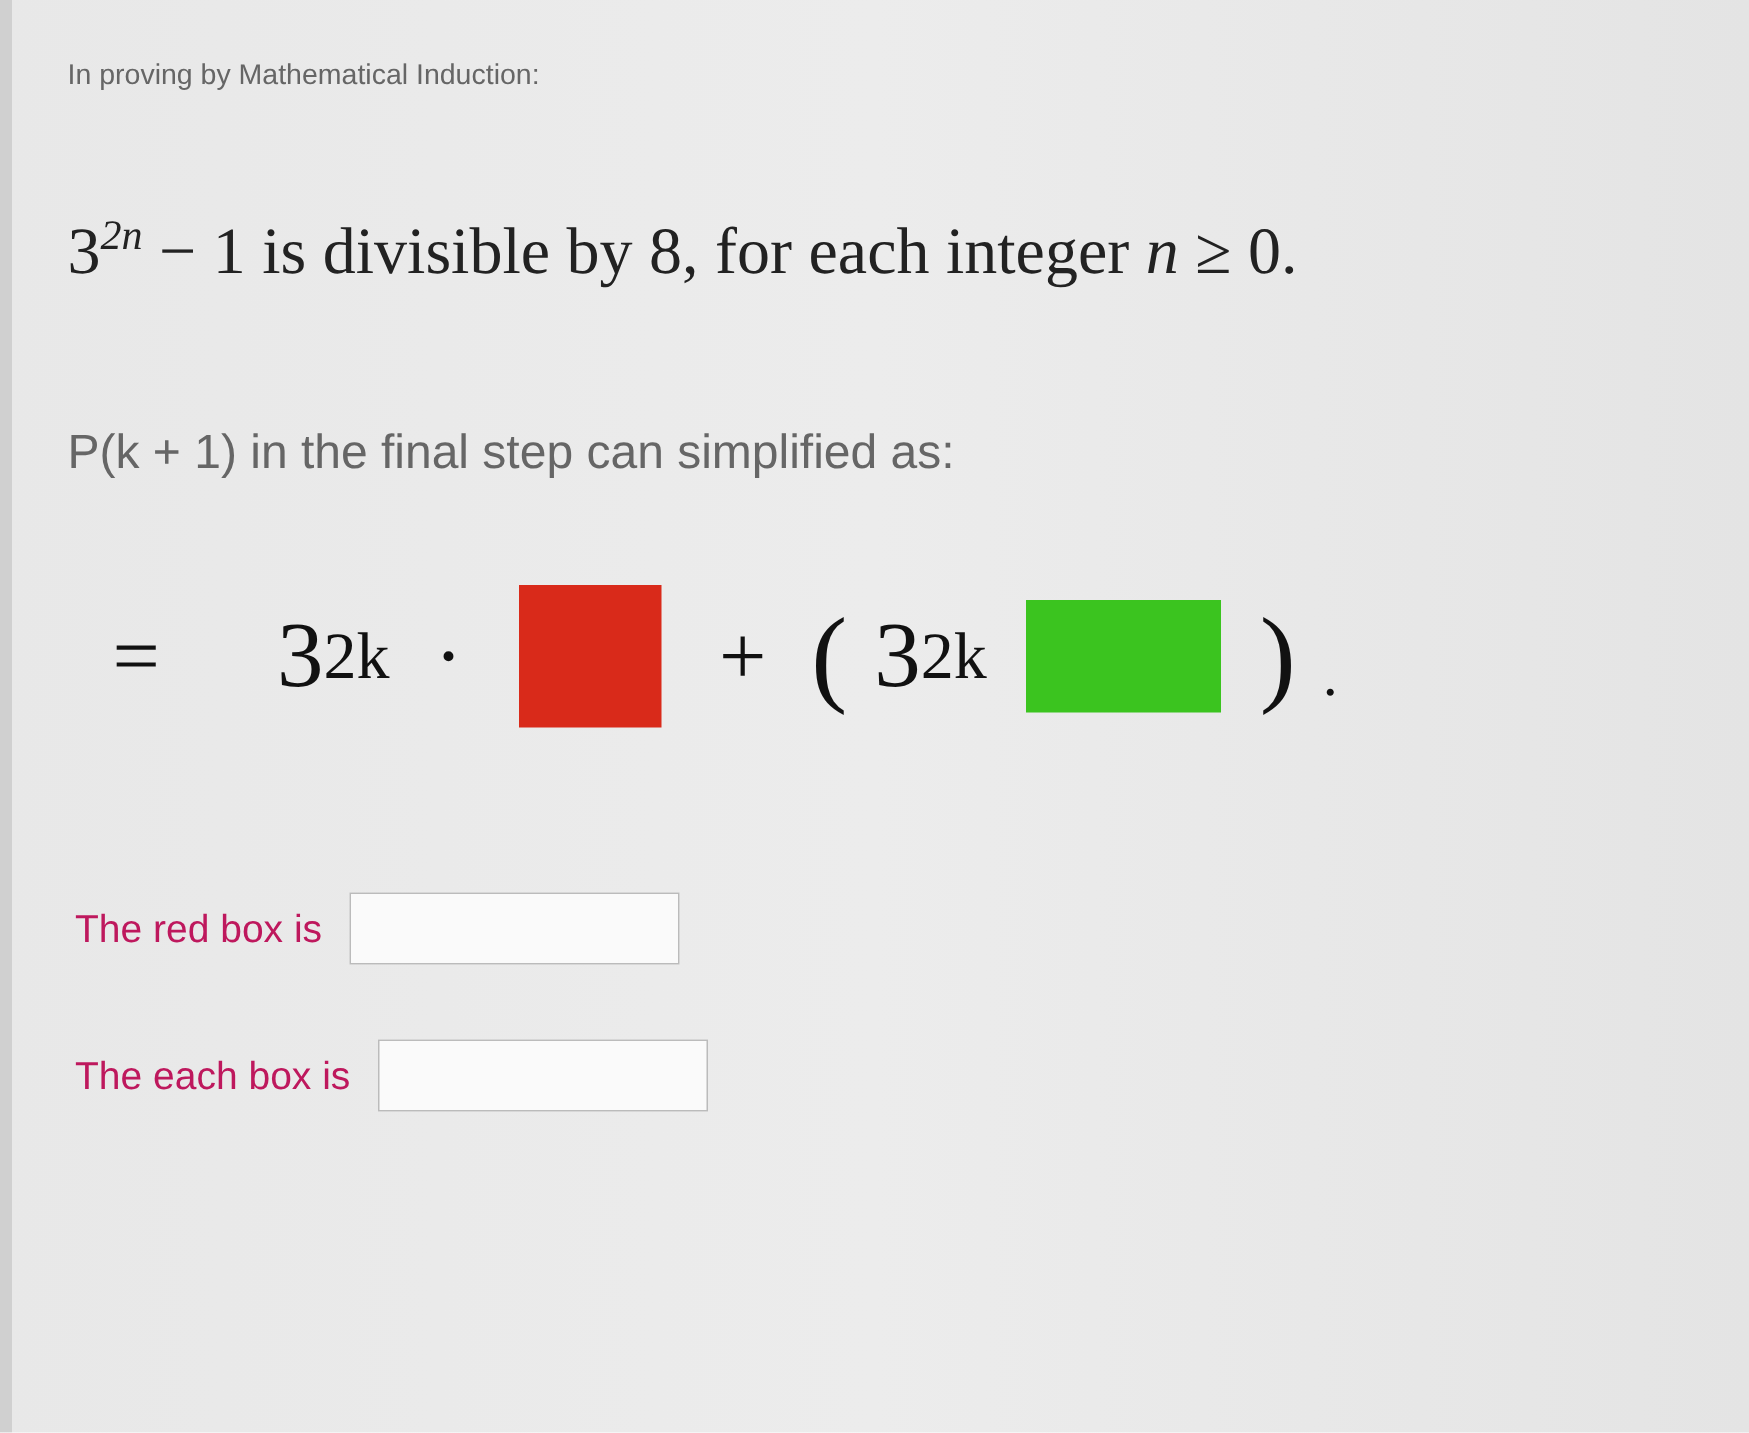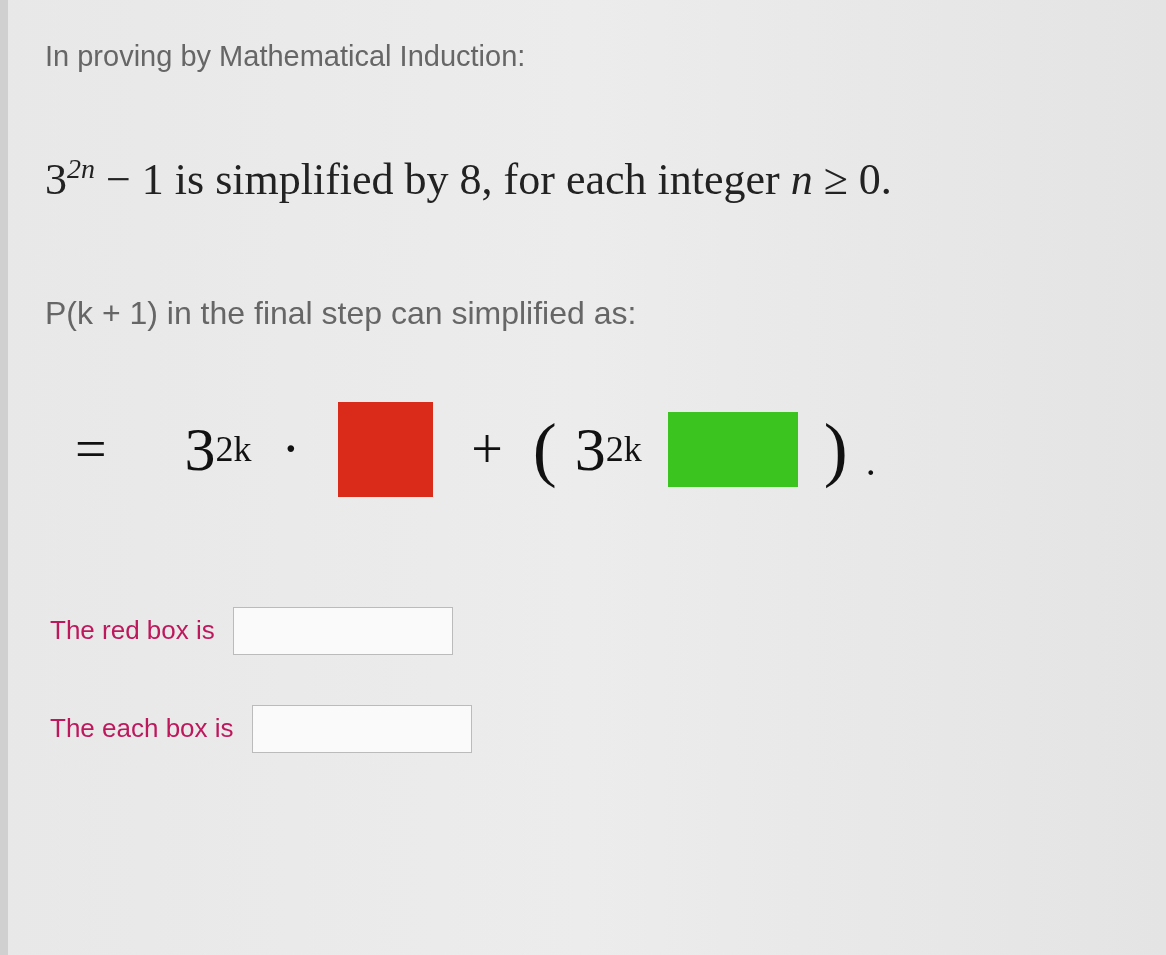--- a/index.html
+++ b/index.html
@@ -20,21 +20,21 @@
     body::before {
       content: '';
       position: absolute;
       left: 0;
       top: 0;
       bottom: 0;
       width: 8px;
       background: #d0d0d0;
     }
     .prompt-text {
-      font-size: 29px;
+      font-size: 19px;
       color: #666;
       margin-bottom: 80px;
       font-weight: 400;
     }
     .statement {
       font-family: 'Times New Roman', serif;
       font-size: 44px;
       color: #222;
       margin-bottom: 90px;
       white-space: nowrap;
@@ -69,21 +69,21 @@
     }
     .equation .equals {
       font-size: 56px;
       margin-right: 60px;
     }
     .equation .term {
       display: inline-flex;
       align-items: center;
     }
     .equation sup {
-      font-size: 36px;
+      font-size: 44px;
       vertical-align: super;
     }
     .red-box {
       display: inline-block;
       width: 95px;
       height: 95px;
       background: #d92a1a;
       vertical-align: middle;
       margin: 0 8px;
     }
@@ -127,21 +127,21 @@
       padding: 0 10px;
       color: #333;
     }
   </style>
 </head>
 <body>
 
 <div class="prompt-text">In proving by Mathematical Induction:</div>
 
 <div class="statement">
-  <span class="base">3</span><sup><span class="var">2n</span></sup><span> − 1</span><span> is simplified by 8, for each integer </span><span class="var">n</span><span> ≥ 0.</span>
+  <span class="base">3</span><sup><span class="var">2n</span></sup><span> − 1</span><span> is divisible by 8, for each integer </span><span class="var">n</span><span> ≥ 0.</span>
 </div>
 
 <div class="sub-prompt">P(k + 1) in the final step can simplified as:</div>
 
 <div class="equation">
   <span class="equals">=</span>
   <span class="term">
     <span>3</span>
       <sup><span>2k</span></sup>
   </span>

